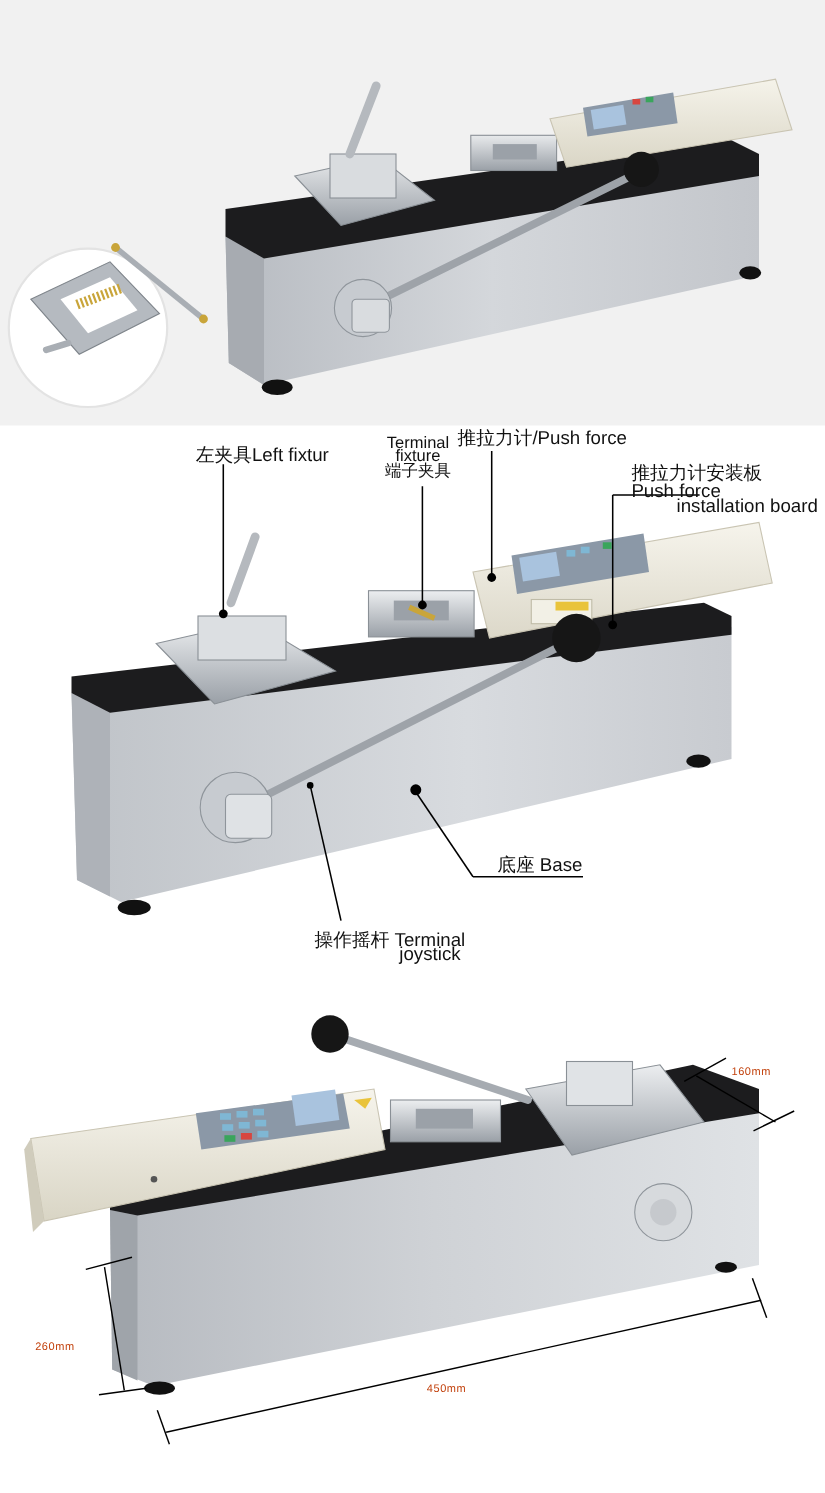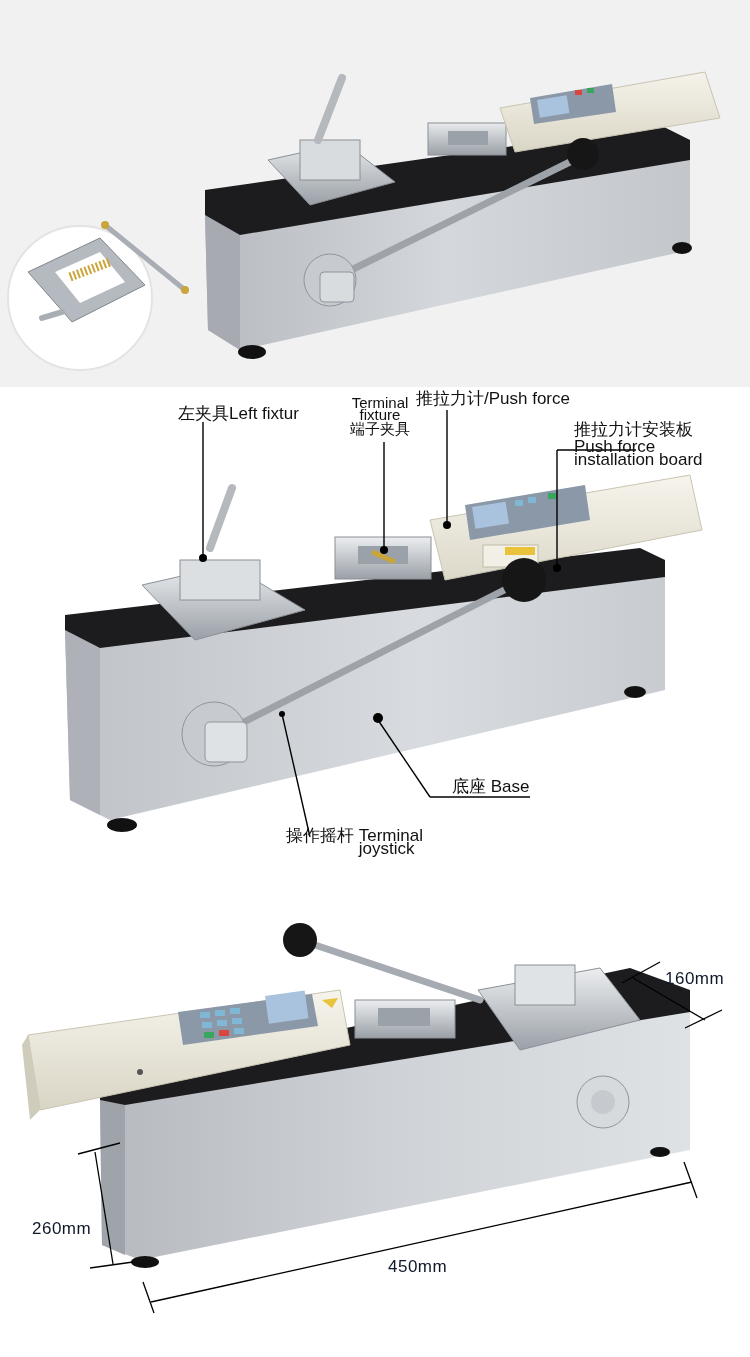--- a/index.html
+++ b/index.html
@@ -5,21 +5,21 @@
   * { margin: 0; padding: 0; box-sizing: border-box; }
   body { width: 750px; height: 1357px; background: #ffffff; position: relative; overflow: hidden;
          font-family: "Liberation Sans", "DejaVu Sans", sans-serif; color: #111; }
   .panel { position: absolute; left: 0; width: 750px; }
   #panel-top { top: 0; height: 387px; background: #f1f1f1; }
   #panel-mid { top: 387px; height: 500px; background: #ffffff; }
   #panel-bot { top: 887px; height: 470px; background: #ffffff; }
   svg.art { position: absolute; left: 0; top: 0; }
   .label { position: absolute; font-size: 17px; line-height: 14px; color: #111; white-space: nowrap; }
   .label.small { font-size: 15px; line-height: 12px; }
-  .dim { position: absolute; font-size: 17px; letter-spacing: 0.5px; color: #0f172a; }
+  .dim { position: absolute; font-size: 10px; letter-spacing: 0.5px; color: #c2410c; }
   .watermark { position: absolute; font-size: 22px; color: rgba(200,200,205,0.85);
                text-shadow: 0 0 1px #888, 1px 1px 0 #999; letter-spacing: 0.5px; }
 </style>
 </head>
 <body>
 
 <div id="panel-top" class="panel">
   <svg class="art" width="750" height="387" viewBox="0 0 750 387">
     <defs>
       <linearGradient id="tBody" x1="0" x2="1" y1="0" y2="0">
@@ -155,28 +155,28 @@
     <div class="cn" style="margin-top:2px;">端子夹具</div>
   </div>
 
   <div class="label" style="left:416px; top:5px;">
     <span class="cn">推拉力计</span><span>/Push force</span>
   </div>
 
   <div class="label" style="left:574px; top:36px;">
     <div class="cn">推拉力计安装板</div>
     <div class="small" style="margin-top:4px; line-height:12px;">Push force</div>
-    <div class="small" style="line-height:14px;">installation board</div>
+    <div class="small" style="line-height:14px;margin-left:41px;">installation board</div>
   </div>
 
   <div class="label" style="left:452px; top:393px;">
     <span class="cn">底座</span> <span>Base</span>
   </div>
 
-  <div class="label" style="left:286px; top:442px;">
+  <div class="label" style="left:286px; top:461px;text-align:center;">
     <span class="cn" style="vertical-align:top;">操作摇杆</span>
     <span style="display:inline-block; vertical-align:top; line-height:13px;">
       <span style="display:block;">Terminal</span>
       <span style="display:block;">joystick</span>
     </span>
   </div>
 </div>
 
 <div id="panel-bot" class="panel">
   <svg class="art" width="750" height="470" viewBox="0 887 750 470">

